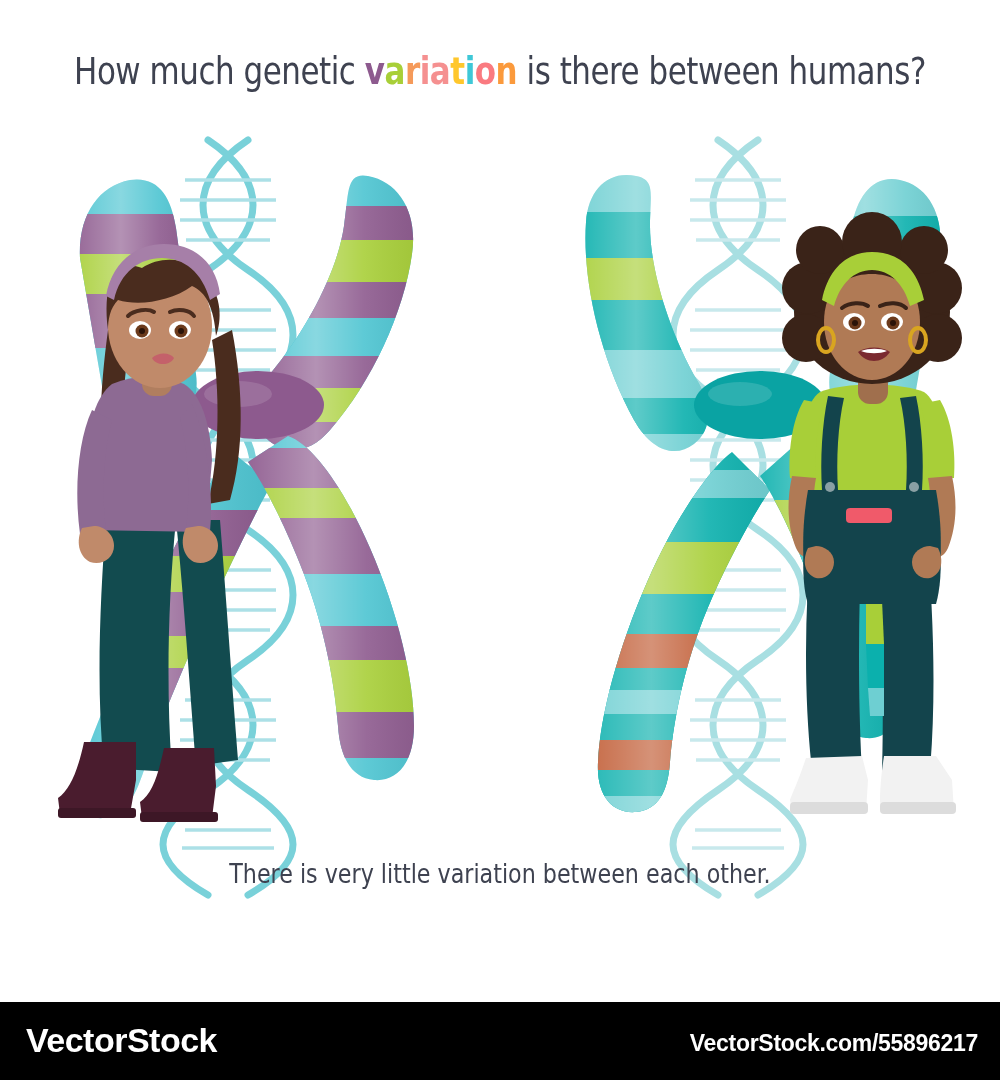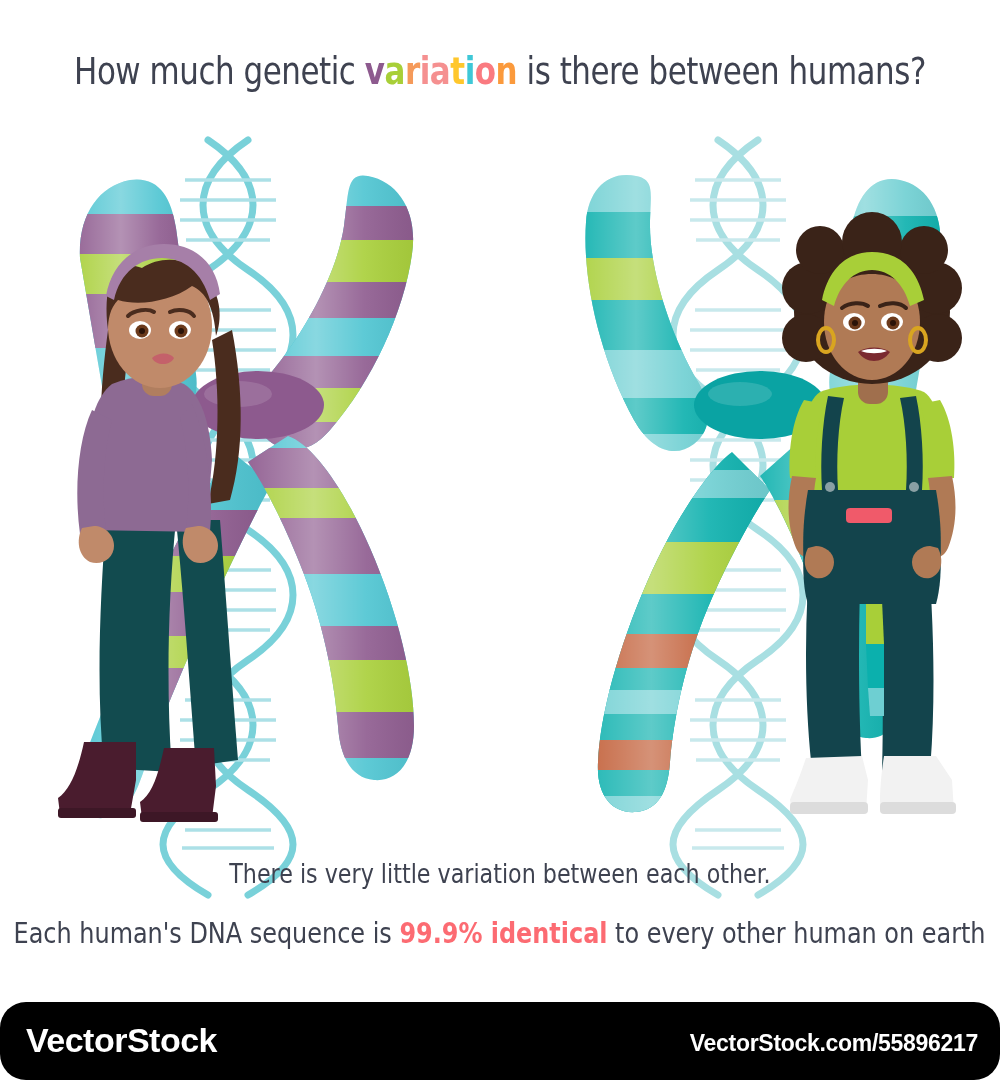--- a/index.html
+++ b/index.html
@@ -40,21 +40,20 @@
   .cap2{
     font-family:"DejaVu Sans Condensed","Liberation Sans",sans-serif;
     font-size:28px;color:#3e4250;transform:scaleX(0.95);
   }
   .hl{color:#fc6b72;font-weight:700;}
 
   
   .footer{
     position:absolute;left:0;bottom:0;width:1000px;height:78px;
     background:#000000;
-    border-radius:26px;
   }
   .footer-logo{
     position:absolute;left:26px;top:19px;color:#ffffff;
     font-family:"Liberation Sans",sans-serif;font-size:34px;font-weight:700;
     letter-spacing:-0.5px;
   }
   .footer-url{
     position:absolute;right:22px;top:28px;color:#ffffff;
     font-family:"Liberation Sans",sans-serif;font-size:23px;font-weight:700;
     letter-spacing:-0.3px;
@@ -387,24 +386,19 @@
         <path d="M858 352 C 866 346 882 346 890 352 C 882 364 866 364 858 352 Z" fill="#7a2a30"></path>
         <path d="M861 351 C 869 348 880 348 887 351 C 880 354 868 354 861 351 Z" fill="#ffffff"></path>
       </g>
     </g>
   </svg>
 
   <div class="cap1-wrap">
     <div class="cap1">There is very little variation between each other.</div>
   </div>
 
-  <div class="cap2-wrap">
-    <div class="cap2">
-      <span>Each human's DNA sequence is </span><span class="hl">99.9% identical</span><span> to every other human on earth</span>
-    </div>
-  </div>
 
   <div class="footer">
     <div class="footer-logo">VectorStock</div>
     <div class="footer-url">VectorStock.com/55896217</div>
   </div>
 
 </div>
 
 </body></html>

